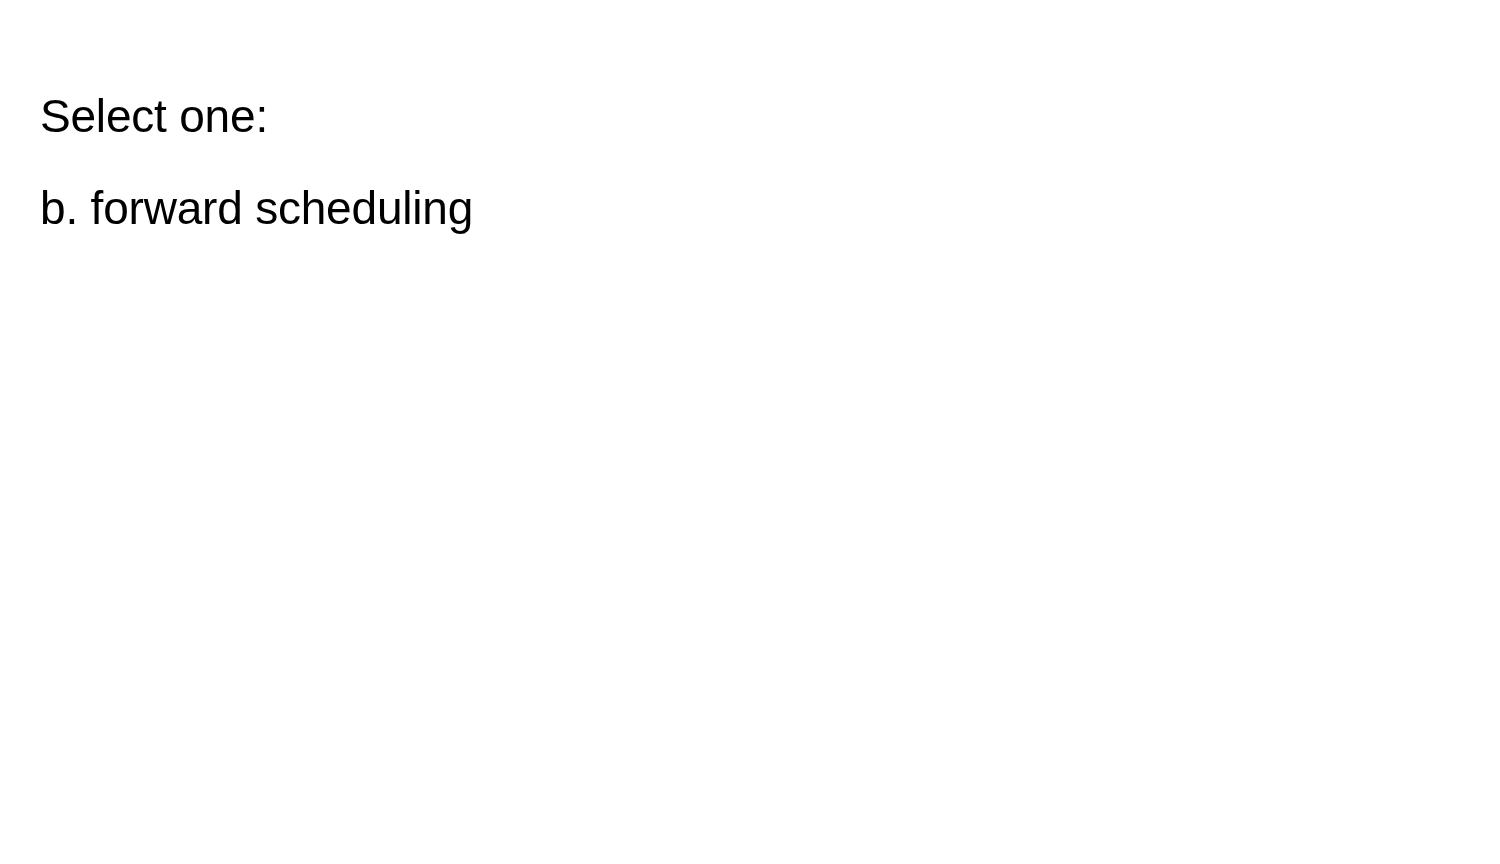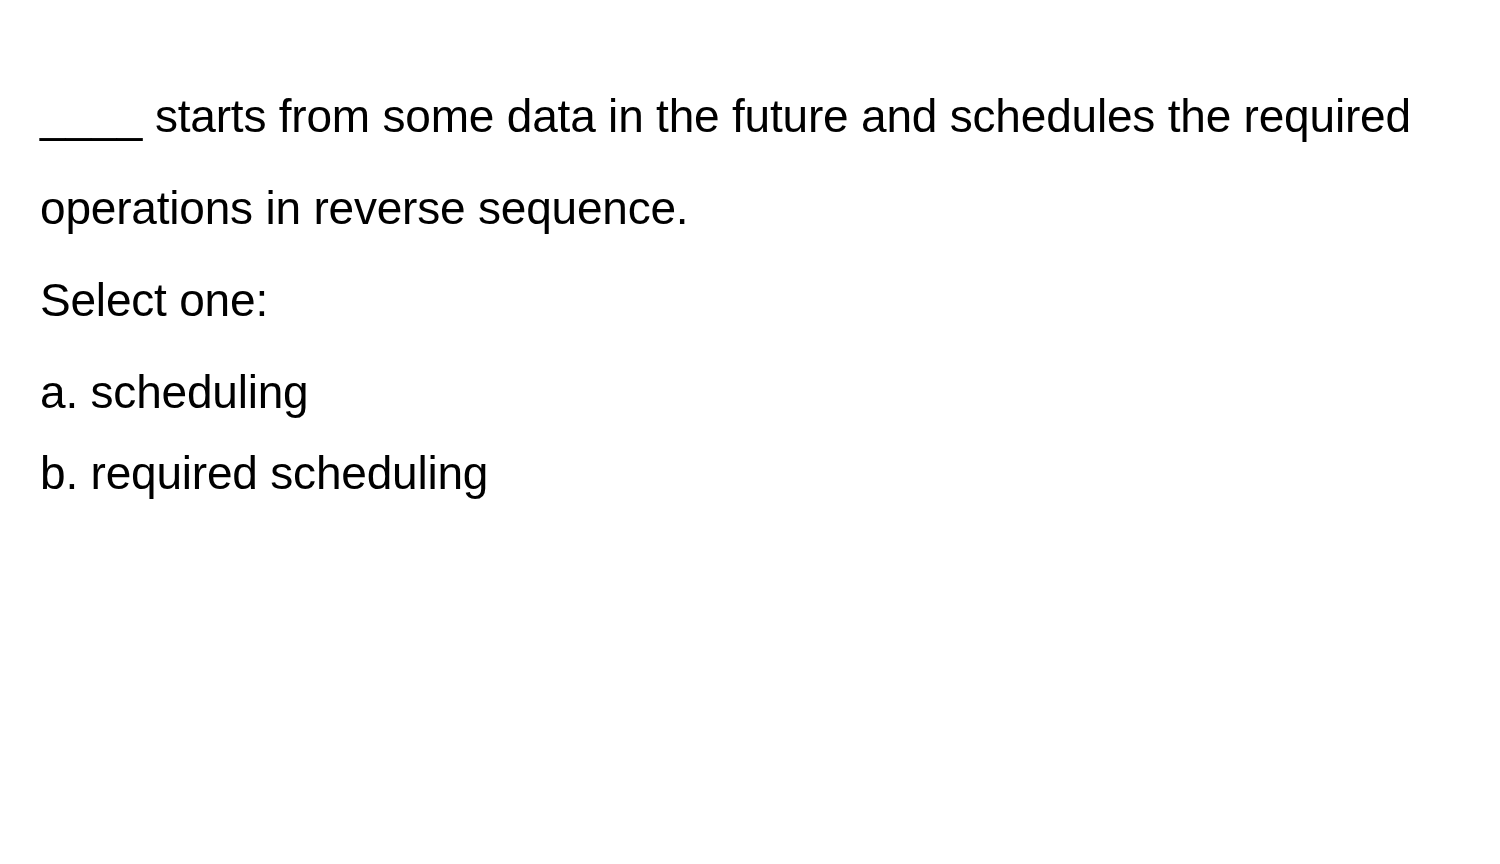--- a/index.html
+++ b/index.html
@@ -38,27 +38,20 @@
     display: block;
   }
   .blank {
     letter-spacing: 0;
   }
 </style>
 </head>
 <body>
 
 <div class="page">
-  <div class="question-stem">
-    <span class="blank">____</span><span> starts from some data in the future and schedules the required operations in reverse sequence.</span>
-  </div>
   <div class="select-one">Select one:</div>
   <div class="options">
     <div class="option">
-      <span>a.</span>
-      <span>scheduling</span>
-    </div>
-    <div class="option">
       <span>b.</span>
-      <span>required scheduling</span>
+      <span>forward scheduling</span>
     </div>
   </div>
 </div>
 
 </body></html>

